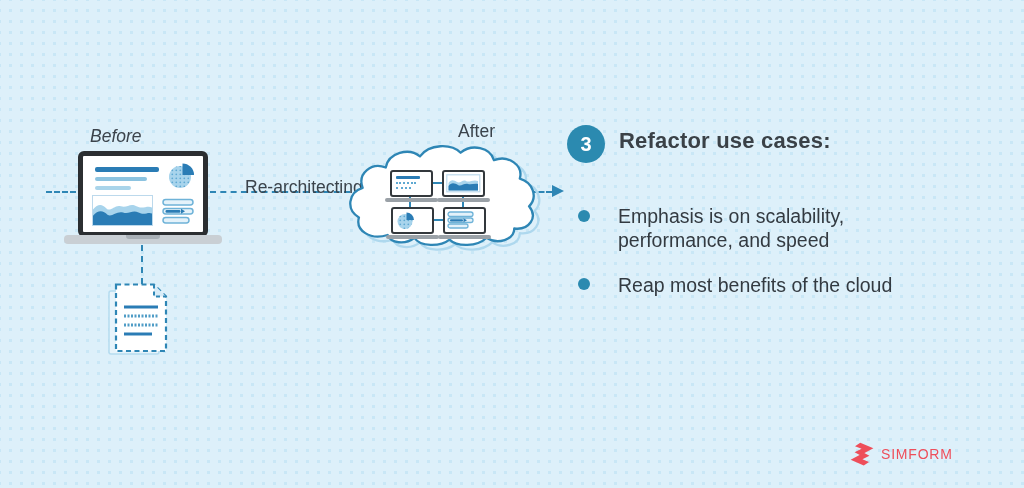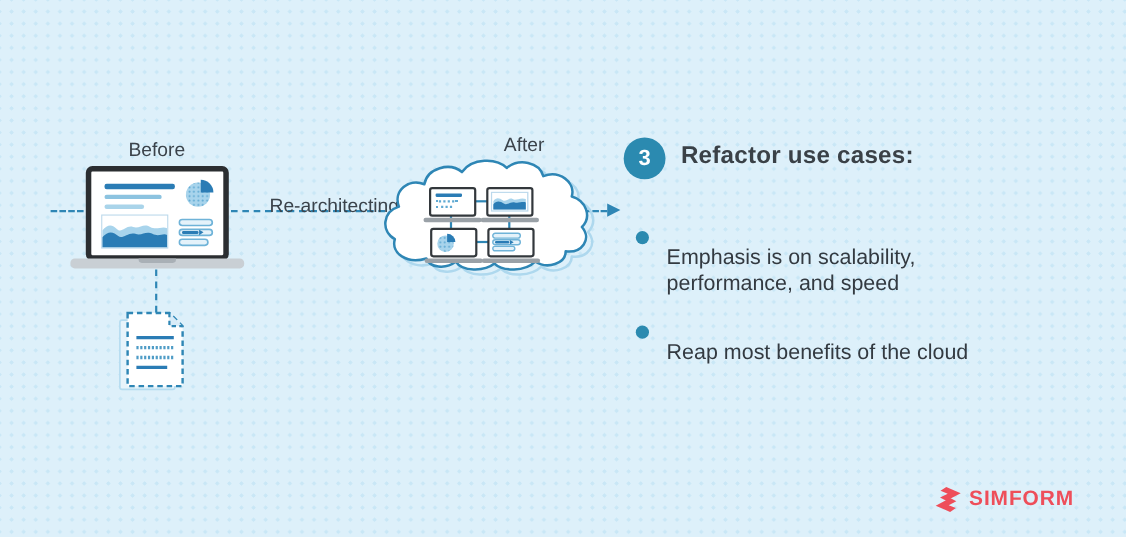--- a/index.html
+++ b/index.html
@@ -12,21 +12,21 @@
   }
   
   .dash-h{position:absolute;height:0;border-top:2px dashed #2e86b5;}
   .seg1{left:46px;top:191px;width:30px;}
   .seg2{left:210px;top:191px;width:140px;}
   .seg3{left:531px;top:191px;width:21px;}
   .arrow-head{position:absolute;left:552px;top:185px;width:0;height:0;
     border-left:12px solid #2e86b5;border-top:6.5px solid transparent;border-bottom:6.5px solid transparent;}
   
   .label{position:absolute;color:#3b434b;font-weight:500;font-size:17.5px;}
-  .before-label{left:90px;top:126px;width:105px;text-align:center;}
+  .before-label{left:90px;top:126px;width:105px;font-style:italic;}
   .after-label{left:400px;top:121px;width:95px;text-align:right;}
   .rearch-label{left:217px;top:177px;margin-left:28px;}
   
   .laptop-screen{position:absolute;left:78px;top:151px;width:130px;height:86px;background:#fff;
     border:5px solid #2b2e31;border-radius:6px;box-sizing:border-box;}
   .laptop-base{position:absolute;left:64px;top:235px;width:158px;height:9px;background:#c9cfd4;border-radius:4px;}
   .laptop-base::after{content:"";position:absolute;left:50%;transform:translateX(-50%);top:0;
     width:34px;height:4px;background:#a9b0b6;border-radius:0 0 3px 3px;}
   .bar{position:absolute;border-radius:2px;}
   .bar1{left:12px;top:11px;width:64px;height:5px;background:#2a7cb5;}
@@ -57,27 +57,27 @@
   .mline2{margin:3px 0 0 4px;width:20px;height:0;border-top:2px dotted #5fa9d2;}
   .mline3{margin:3px 0 0 4px;width:15px;height:0;border-top:2px dotted #5fa9d2;}
   .mpad{margin:2px 0 0 2px;display:block;}
   
   .badge{position:absolute;left:567px;top:125px;width:38px;height:38px;border-radius:50%;
     background:#2b8ab0;color:#fff;font-size:20px;font-weight:700;
     display:flex;align-items:center;justify-content:center;}
   .section-title{position:absolute;left:619px;top:128px;font-size:22px;font-weight:700;
     color:#3a4147;letter-spacing:0.2px;}
   .bullets{position:absolute;left:578px;top:204px;width:430px;list-style:none;margin:0;padding:0;}
-  .bullets li{display:flex;margin-bottom:20px;flex-direction:column;}
+  .bullets li{display:flex;margin-bottom:20px;}
   .dot{flex:0 0 12px;width:12px;height:12px;background:#2b8ab0;border-radius:50%;margin-top:5.5px;}
   .btext{margin-left:28px;font-size:19.5px;line-height:24.3px;color:#333a41;
     white-space:pre-line;font-weight:500;}
   
   .brand{position:absolute;left:848px;top:440px;display:flex;align-items:center;}
-  .brand-text{font-size:19px;font-weight:700;color:#ee4e5a;letter-spacing:0.8px;margin-left:5px;}
+  .brand-text{font-size:14px;font-weight:400;color:#ee4e5a;letter-spacing:0.8px;margin-left:5px;}
 </style>
 </head>
 <body>
 
 <div class="canvas">
 
   <div class="dash-h seg1"></div>
   <div class="dash-h seg2"></div>
   <div class="dash-h seg3"></div>
   <div class="arrow-head"></div>

